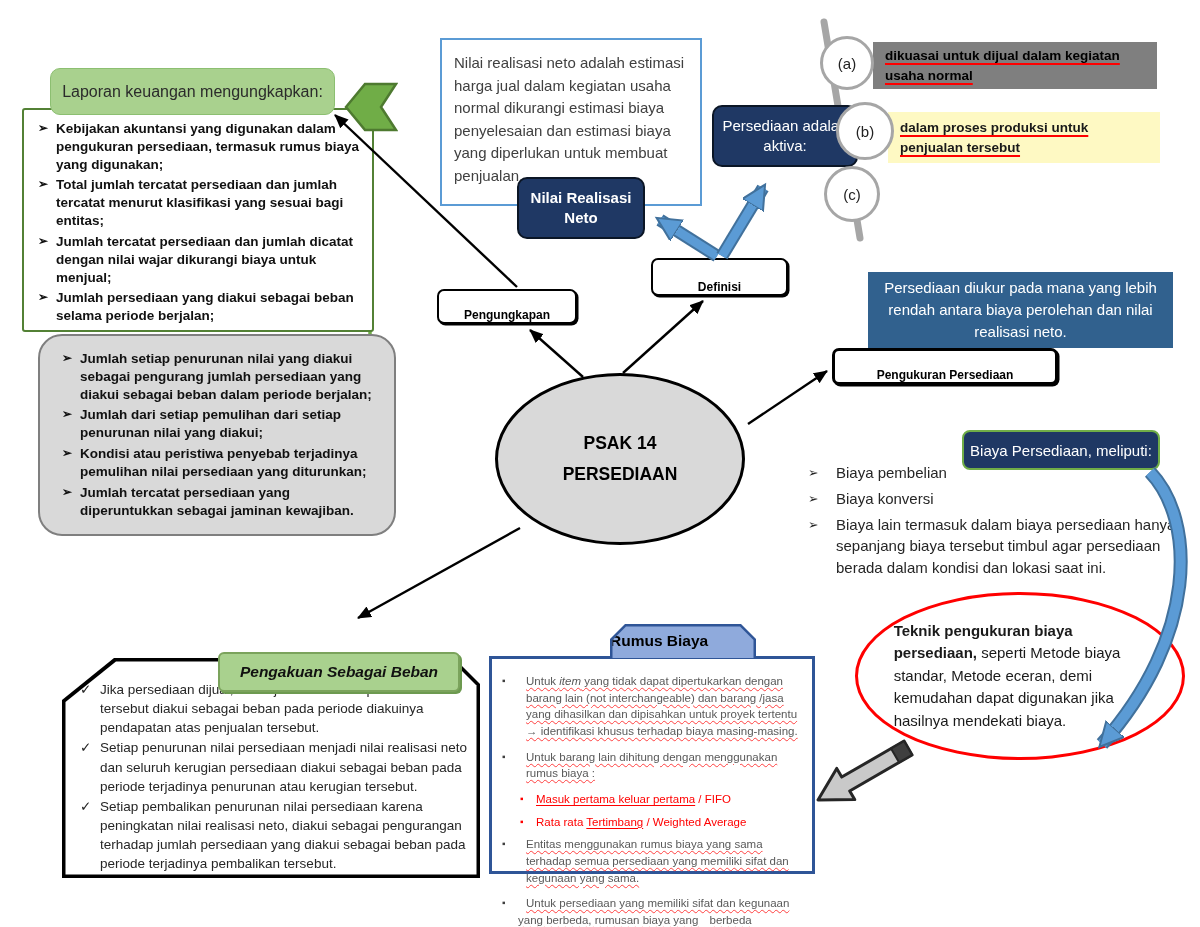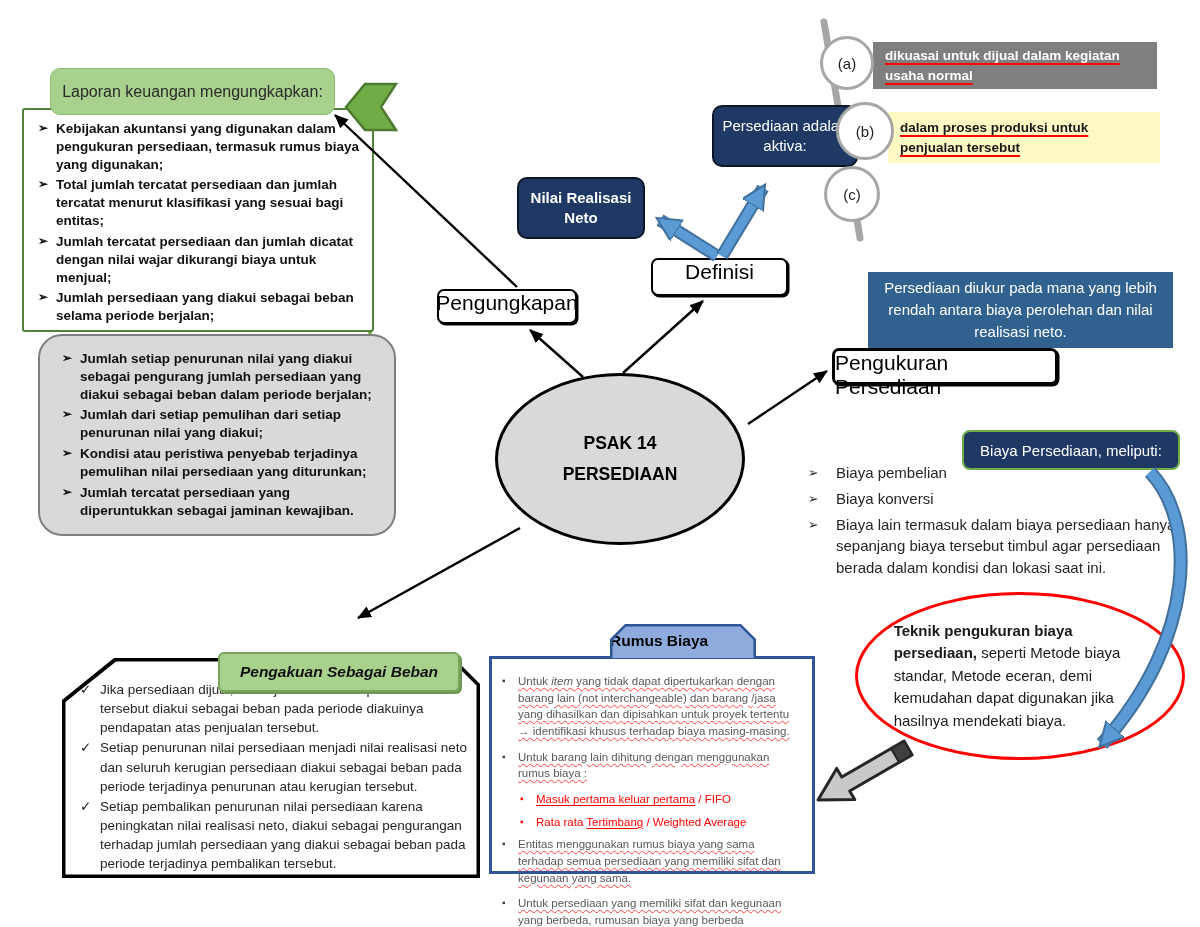--- a/index.html
+++ b/index.html
@@ -22,32 +22,32 @@
   .gray-round{background:#D9D9D9;border:2.5px solid #7F7F7F;border-radius:24px;z-index:4;
               padding:14px 10px 8px 14px;}
 
   
   .bluedef{background:#fff;border:2px solid #5B9BD5;z-index:4;padding:12px 12px;
            font-size:15px;line-height:1.5;color:#404040;}
   .navy{background:#1F3864;border:2.5px solid #0b1626;border-radius:10px;color:#fff;
         display:flex;align-items:center;justify-content:center;text-align:center;
         z-index:5;font-size:15px;line-height:1.35;}
   .node{background:#fff;border:2.5px solid #000;border-radius:7px;box-shadow:1.5px 1.5px 0 #000;
-        display:flex;align-items:flex-start;justify-content:center;font-weight:normal;
-        font-size:21px;z-index:6;color:#000;}
+        display:flex;align-items:flex-end;justify-content:center;font-weight:bold;
+        font-size:12px;z-index:6;color:#000;}
   .ellipse-main{background:#D9D9D9;border:3.5px solid #000;border-radius:50%;z-index:5;
         display:flex;flex-direction:column;align-items:center;justify-content:center;
         font-weight:bold;font-size:17.5px;line-height:1.8;color:#000;}
 
   
   .circ{background:#fff;border:3px solid #A6A6A6;border-radius:50%;z-index:6;
         display:flex;align-items:center;justify-content:center;font-size:15px;color:#222;}
   .bar{z-index:4;display:flex;align-items:center;padding:4px 12px;font-weight:bold;
        font-size:13.5px;line-height:1.45;}
-  .bar-dark{background:#7F7F7F;color:#ffffff;}
+  .bar-dark{background:#7F7F7F;color:#000000;}
   .bar-light{background:#fef9c3;color:#1a1a1a;}
   .redline{text-decoration:underline;text-decoration-color:#FF0000;text-decoration-thickness:2px;text-underline-offset:3px;}
 
   
   .steelblue{background:#31618E;color:#fff;z-index:4;display:flex;align-items:center;
              justify-content:center;text-align:center;font-size:15px;line-height:1.45;padding:6px 14px;}
   .greenborder-navy{background:#1F3864;border:2px solid #70AD47;border-radius:8px;color:#fff;
              display:flex;align-items:center;justify-content:center;font-size:15px;z-index:5;}
   .plainlist{list-style:none;margin:0;padding:0;font-size:15px;line-height:1.45;color:#262626;z-index:4;}
   .plainlist li{display:flex;margin-bottom:4px;}
@@ -69,21 +69,21 @@
   
   .rumus-outer{background:#2F5597;z-index:6;}
   .rumus-inner{position:absolute;background:#8FAADC;display:flex;align-items:center;
                font-weight:bold;font-size:15.5px;color:#000;}
   .rumus-box{background:#fff;border:3px solid #2F5597;z-index:5;padding:14px 10px 6px 10px;}
   .rlist{list-style:none;margin:0;padding:0;font-size:11.5px;line-height:1.45;color:#595959;}
   .rlist li{display:flex;margin-bottom:9px;}
   .rlist .m{width:16px;flex-shrink:0;font-size:10px;padding-top:1px;color:#404040;}
   .rlist li.sub{margin-left:18px;margin-bottom:6px;color:#FF0000;}
   .rlist li.sub .m{color:#FF0000;}
-  .wavy{text-decoration:underline wavy #ff4040;text-decoration-thickness:1px;text-underline-offset:2px;}
+  .wavy{text-decoration:underline wavy #ff4040;text-decoration-thickness:1px;text-underline-offset:2px;margin-left:8px;}
   .redu{text-decoration:underline;text-decoration-color:#FF0000;text-underline-offset:2px;}
   .it{font-style:italic;}
   .b{font-weight:bold;}
 </style>
 </head>
 <body>
 
 <div id="canvas">
 
   <svg id="svg-under" class="layer" width="1200" height="927">
@@ -137,20 +137,23 @@
           <span class="m">➢</span>
           <span>Kondisi atau peristiwa penyebab terjadinya pemulihan nilai persediaan yang diturunkan;</span>
         </li>
       <li>
           <span class="m">➢</span>
           <span>Jumlah tercatat persediaan yang diperuntukkan sebagai jaminan kewajiban.</span>
         </li>
     </ul>
   </div>
 
+  <div class="abs bluedef" style="left:440px;top:38px;width:262px;height:168px;">
+    <span>Nilai realisasi neto adalah estimasi harga jual dalam kegiatan usaha normal dikurangi estimasi biaya penyelesaian dan estimasi biaya yang diperlukan untuk membuat penjualan.</span>
+  </div>
 
   <div class="abs node" style="left:437px;top:289px;width:140px;height:35px;">
     <span>Pengungkapan</span>
   </div>
 
   <div class="abs navy" style="left:517px;top:177px;width:128px;height:62px;font-weight:bold;">
     <span>Nilai Realisasi Neto</span>
   </div>
 
   <div class="abs node" style="left:651px;top:258px;width:137px;height:38px;">
@@ -184,21 +187,21 @@
   </div>
 
   <div class="abs steelblue" style="left:868px;top:272px;width:305px;height:76px;">
     <span>Persediaan diukur pada mana yang lebih rendah antara biaya perolehan dan nilai realisasi neto.</span>
   </div>
 
   <div class="abs node" style="left:832px;top:348px;width:226px;height:37px;border-width:3px;">
     <span>Pengukuran Persediaan</span>
   </div>
 
-  <div class="abs greenborder-navy" style="left:962px;top:430px;width:218px;height:40px;">
+  <div class="abs greenborder-navy" style="left:962px;top:430px;width:198px;height:40px;">
     <span>Biaya Persediaan, meliputi:</span>
   </div>
 
   <div class="abs" style="left:808px;top:462px;width:382px;z-index:4;">
     <ul class="plainlist">
       <li>
           <span class="m">➢</span>
           <span>Biaya pembelian</span>
         </li>
       <li>

